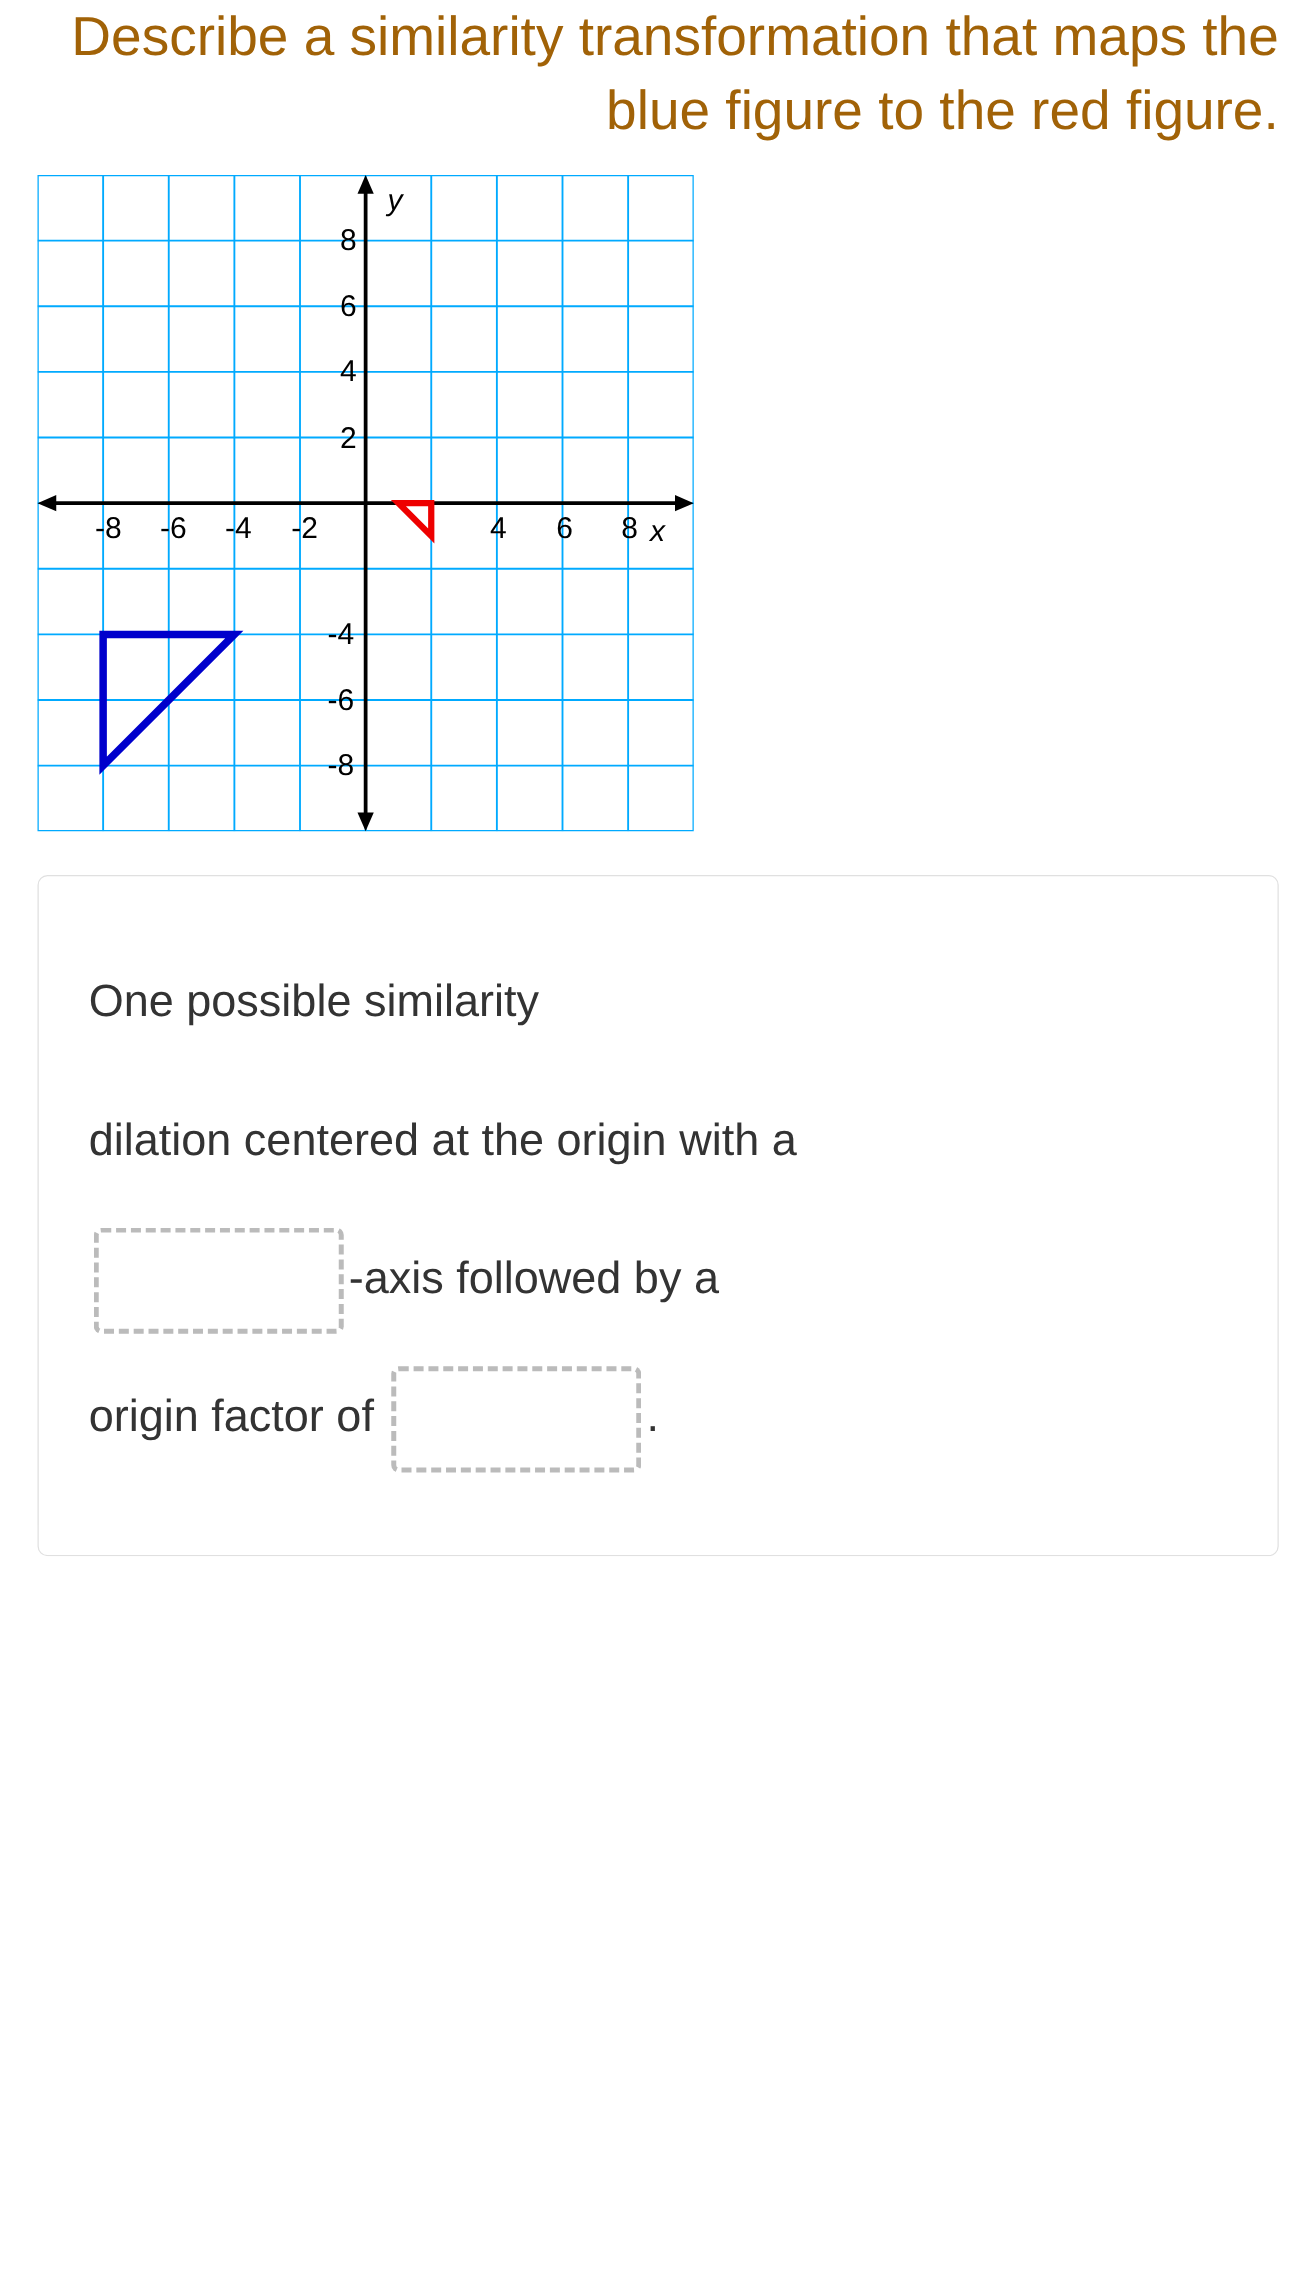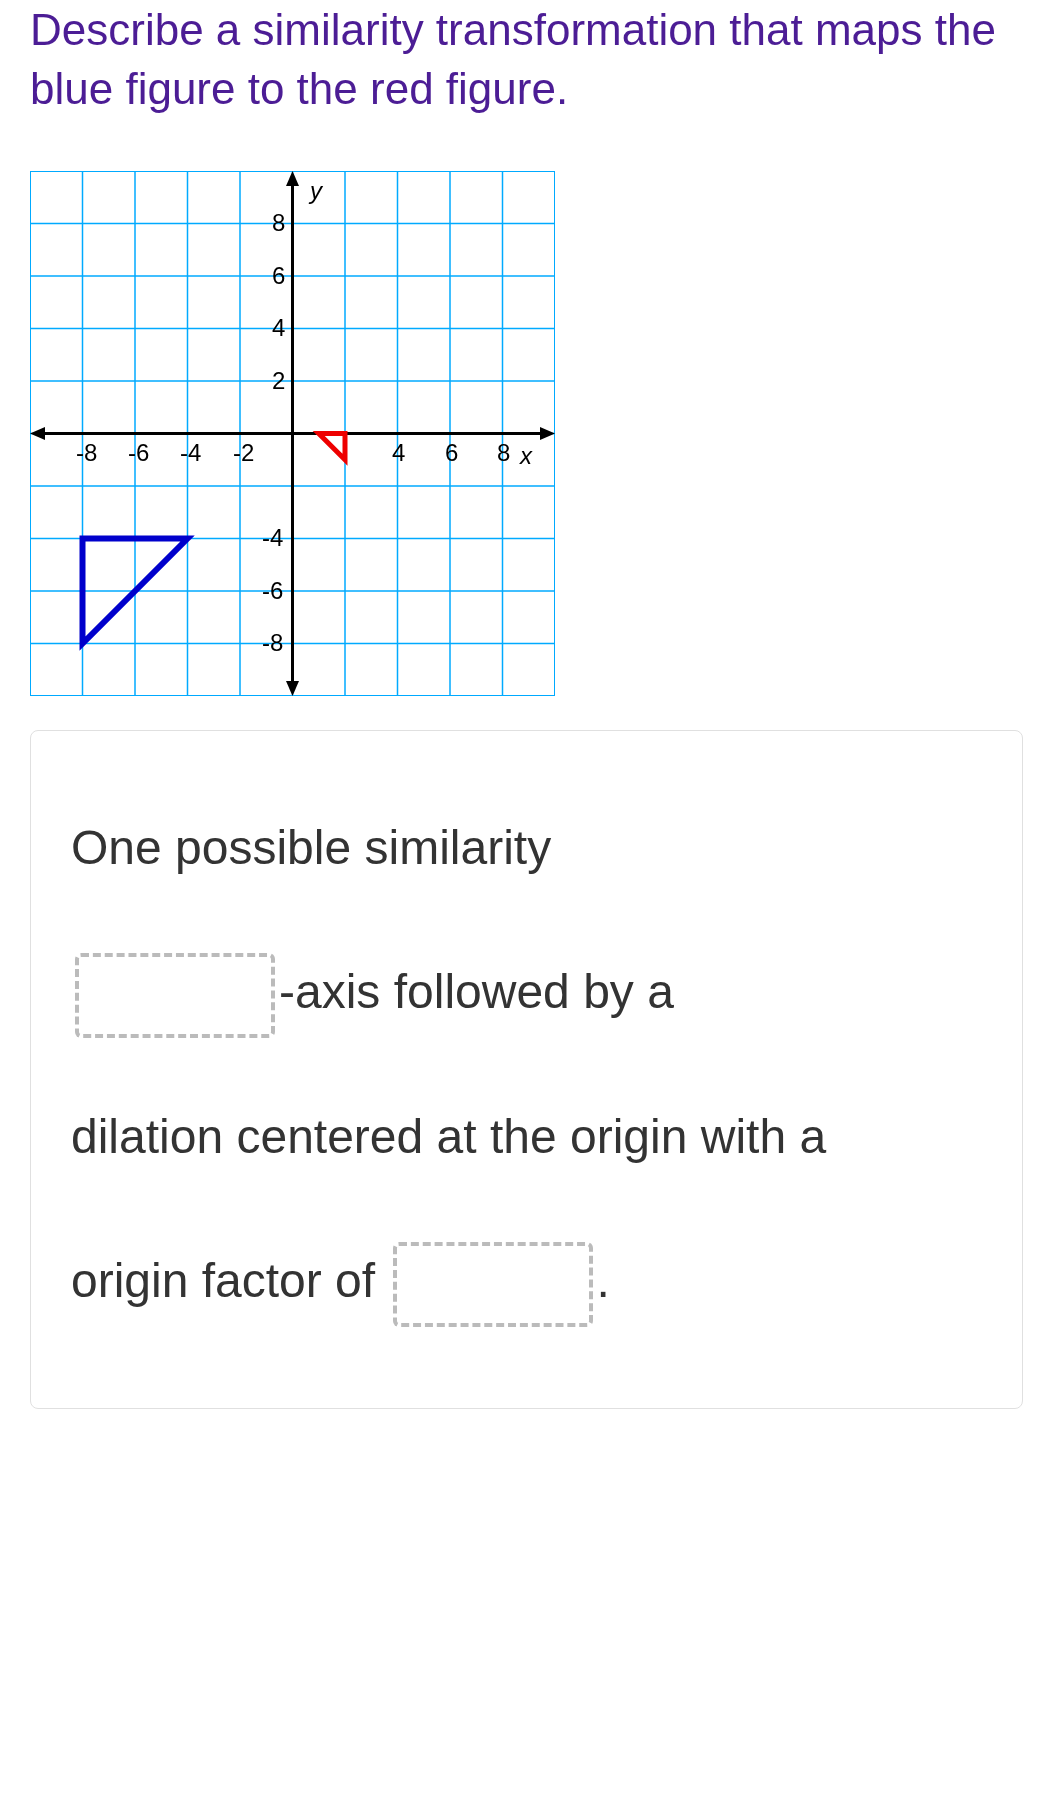--- a/index.html
+++ b/index.html
@@ -8,32 +8,33 @@
       box-sizing: border-box;
     }
     body {
       font-family: Arial, Helvetica, sans-serif;
       background: #ffffff;
       padding: 0 30px;
       width: 1053px;
     }
     .question {
       font-size: 44px;
-      color: #4c1d95;
+      color: #a16207;
       line-height: 1.35;
-      margin-bottom: 52px;
+      margin-bottom: 21px;
+      text-align: right;
     }
     .graph-container {
       margin-bottom: 30px;
     }
     .answer-box {
       border: 1px solid #e0e0e0;
       border-radius: 8px;
       padding: 50px 40px;
-      font-size: 48px;
+      font-size: 36px;
       color: #333;
       line-height: 2.8;
     }
     .answer-box .line {
       margin-bottom: 10px;
     }
     .blank {
       display: inline-block;
       width: 200px;
       height: 85px;
@@ -106,22 +107,22 @@
 
     <polygon points="288.75,262.5 315,262.5 315,288.75" fill="none" stroke="#ee0000" stroke-width="5"></polygon>
   </svg>
 </div>
 
 <div class="answer-box">
   <div class="line">
     <span>One possible similarity</span>
   </div>
   <div class="line">
-    <span class="blank"></span><span class="inline-text">-axis followed by a</span>
+    <span>dilation centered at the origin with a</span>
   </div>
   <div class="line">
-    <span>dilation centered at the origin with a</span>
+    <span class="blank"></span><span class="inline-text">-axis followed by a</span>
   </div>
   <div class="line">
     <span>origin factor of</span>
     <span class="blank"></span><span>.</span>
   </div>
 </div>
 
 </body></html>

